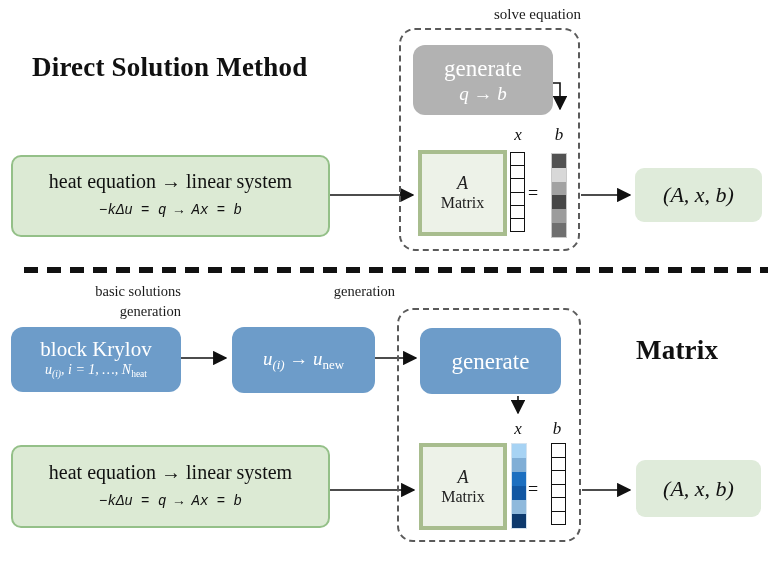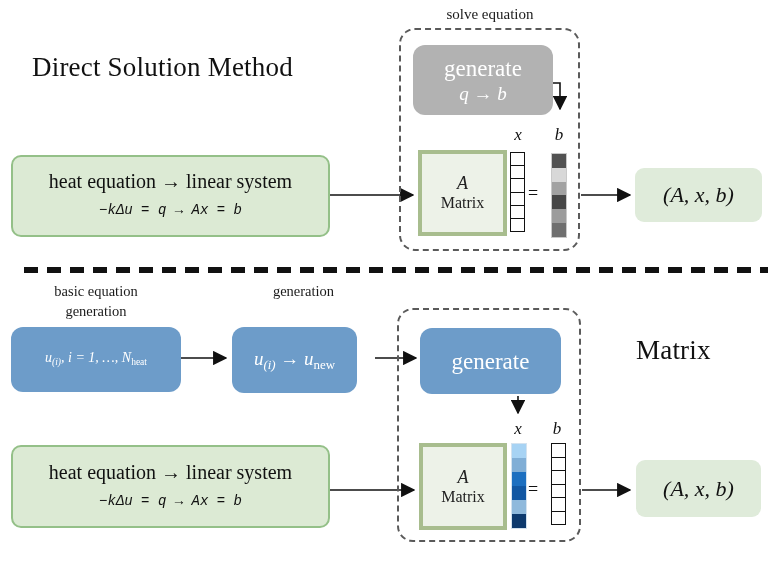--- a/index.html
+++ b/index.html
@@ -1,22 +1,22 @@
 <!DOCTYPE html>
 <html><head>
 <meta charset="utf-8">
 <style>
   html,body{margin:0;padding:0;background:#ffffff;}
   .canvas{
     position:relative;width:768px;height:563px;background:#ffffff;overflow:hidden;
     font-family:"Liberation Serif","DejaVu Serif",serif;color:#111;
   }
   .abs{position:absolute;}
-  .title{font-weight:normal;font-size:27px;letter-spacing:.2px;white-space:nowrap;}
-  .small-label{font-size:15px;text-align:center;line-height:20px;color:#1a1a1a;}
+  .title{font-weight:bold;font-size:27px;letter-spacing:.2px;white-space:nowrap;}
+  .small-label{font-size:15px;text-align:right;line-height:20px;color:#1a1a1a;}
   .rbox{position:absolute;display:flex;flex-direction:column;align-items:center;justify-content:center;text-align:center;}
   .greenbox{background:#dcead4;border:2px solid #94c088;border-radius:10px;}
   .outputbox{background:#dfebda;border-radius:9px;}
   .bluebox{background:#6d9cc9;border-radius:12px;color:#ffffff;}
   .graybox{background:#b2b2b2;border-radius:12px;color:#ffffff;}
   .dashed-box{position:absolute;border:2.5px dashed #5a5a5a;border-radius:16px;}
   .matrixbox{background:#edf2e8;border:4px solid #a8bd8e;}
   .math{font-style:italic;}
   .sub{font-size:0.68em;vertical-align:-0.28em;}
   .heat-l1{font-size:20px;line-height:29px;}
@@ -105,32 +105,33 @@
       <div class="cell" style="background: rgb(111, 111, 111);"></div>
     </div>
 
   <div class="rbox outputbox" style="left:635px;top:168px;width:127px;height:54px;">
     <div class="outtext math">(A, x, b)</div>
   </div>
 
   <div class="separator" style="left:24px;top:267px;width:744px;height:6px;"></div>
 
   <div class="abs small-label" style="left:11px;top:281px;width:170px;font-size:14.5px;">
-    <div>basic equation</div>
+    <div>basic solutions</div>
     <div>generation</div>
   </div>
   <div class="abs small-label" style="left:212px;top:281px;width:183px;font-size:14.5px;">
     <div>generation</div>
   </div>
 
   <div class="rbox bluebox" style="left:11px;top:327px;width:170px;height:65px;">
+    <div class="krylov-t">block Krylov</div>
     <div class="krylov-m math"><span>u</span><span class="sub">(i)</span><span>, i = 1, …, N</span><span class="sub" style="font-style:normal;">heat</span></div>
   </div>
 
-  <div class="rbox bluebox" style="left:232px;top:327px;width:125px;height:66px;text-align:center;">
+  <div class="rbox bluebox" style="left:232px;top:327px;width:143px;height:66px;text-align:center;">
     <div class="dist-m math"><span>u</span><span class="sub">(i)</span><span> → </span><span>u</span><span class="sub" style="font-style:normal;">new</span></div>
   </div>
 
   <div class="abs title" style="left:636px;top:335px;">Matrix</div>
 
 
   <div class="dashed-box" style="left:397px;top:308px;width:180px;height:230px;"></div>
 
   <div class="rbox bluebox" style="left:420px;top:328px;width:141px;height:66px;">
     <div class="gen-l1">generate</div>

